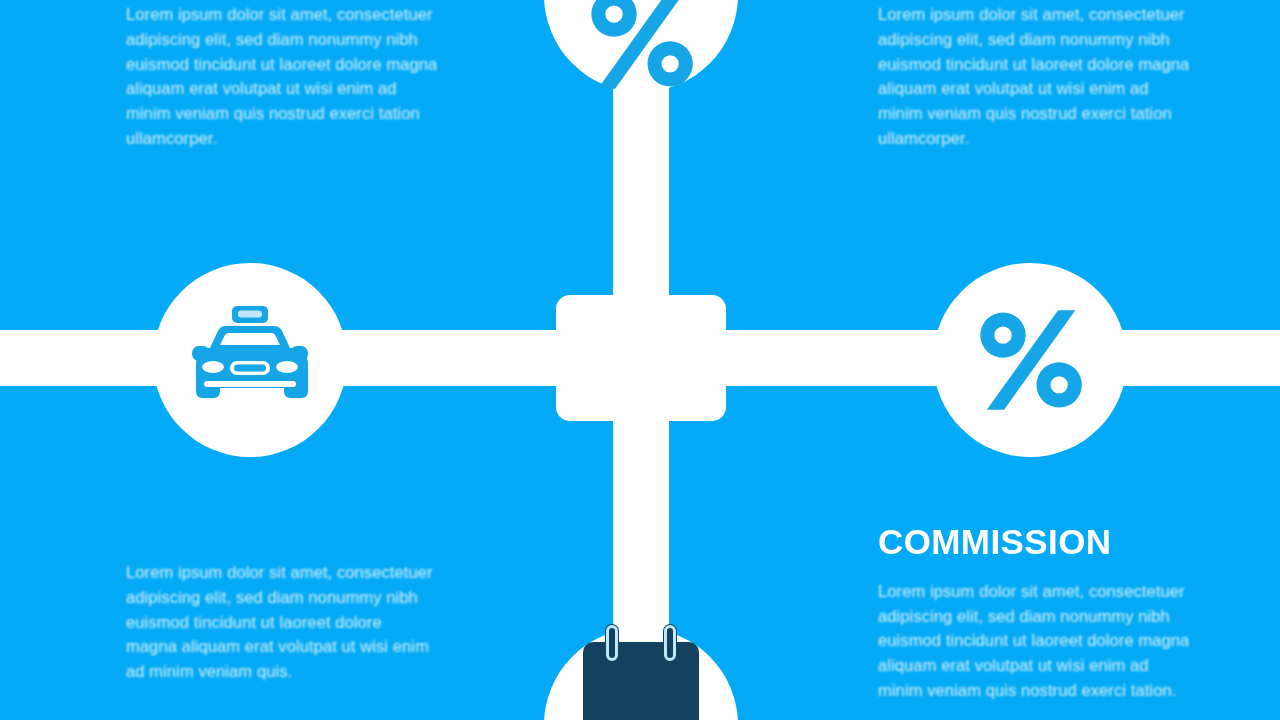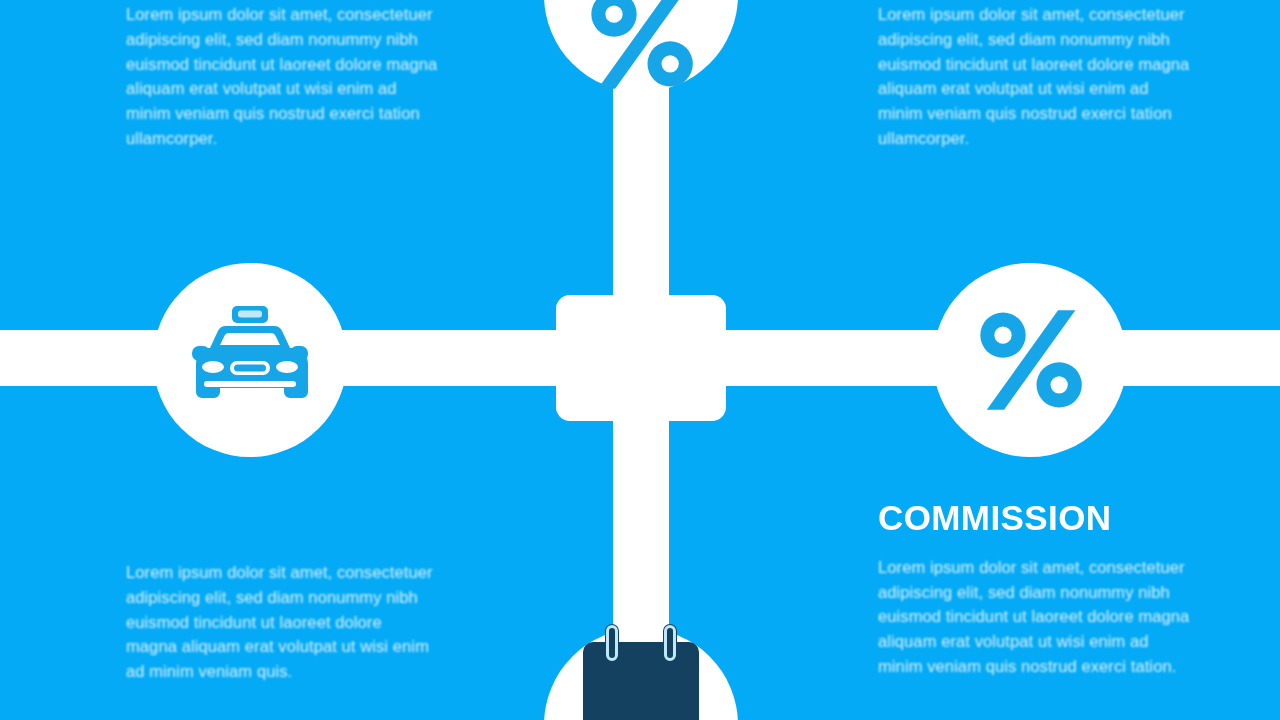--- a/index.html
+++ b/index.html
@@ -64,21 +64,21 @@
 
   
   .cal { width:132px; height:126px; display:block; }
 
   
   .block { position:absolute; }
 
   .blk-tl { left:126px; top:2px;   width:312px; }
   .blk-tr { left:878px; top:2px;   width:312px; }
   .blk-bl { left:126px; top:560px; width:308px; }
-  .blk-br { left:878px; top:500px; width:318px; }
+  .blk-br { left:878px; top:524px; width:318px; }
 
   .heading {
     color:#FFFFFF;
     font-size:35px;
     font-weight:bold;
     letter-spacing:0.4px;
     line-height:1.05;
     margin-bottom:18px;
     white-space:nowrap;
   }

